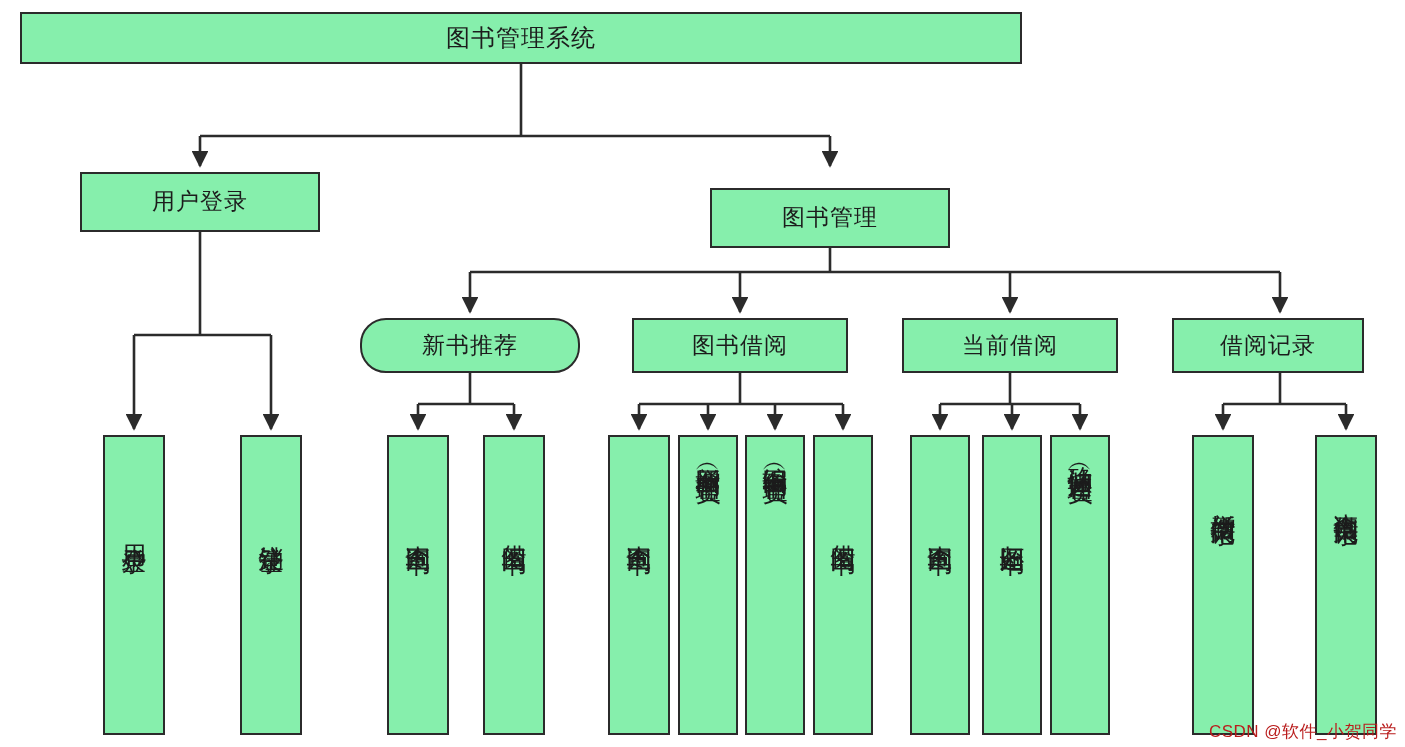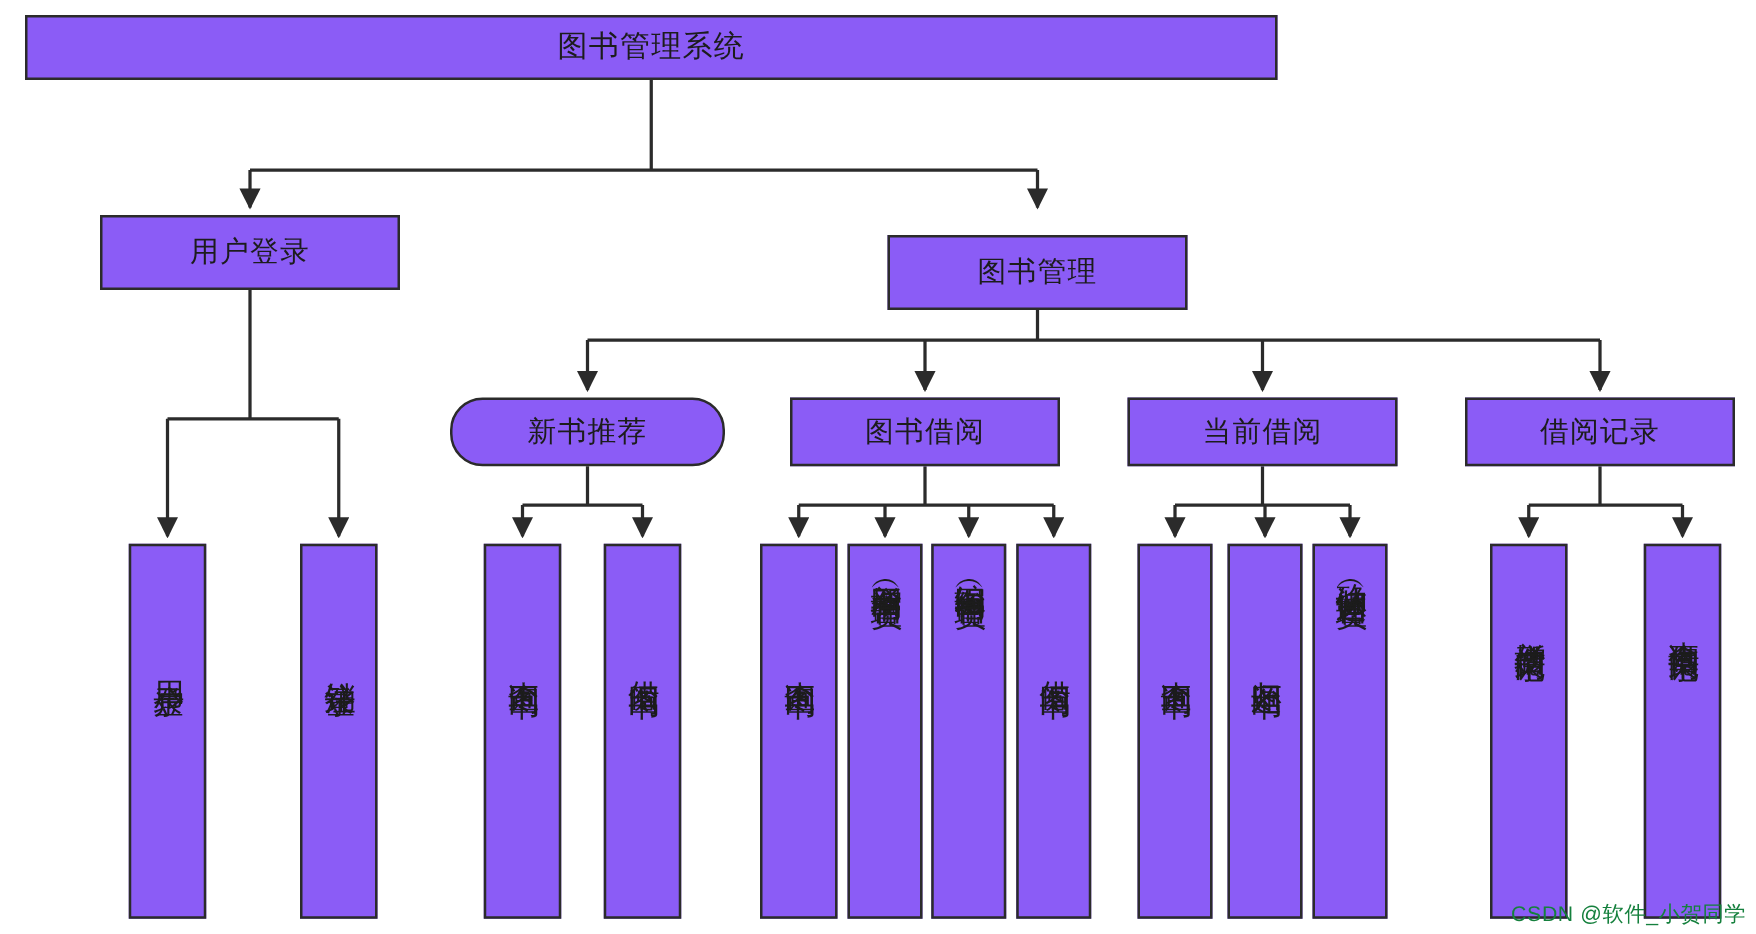--- a/index.html
+++ b/index.html
@@ -23,21 +23,21 @@
     left: 0;
     top: 0;
     width: 1405px;
     height: 747px;
     pointer-events: none;
   }
   .node {
     position: absolute;
     box-sizing: border-box;
     border: 2px solid #2b2b2b;
-    background: #8b5cf6;
+    background: #86efac;
     display: flex;
     align-items: center;
     justify-content: center;
     color: #1c1c1c;
   }
   .node.horiz {
     font-size: 23px;
     letter-spacing: 1px;
     line-height: 1.2;
   }
@@ -59,21 +59,21 @@
     color: #1c1c1c;
   }
   .vert.mid .vlabel { margin-top: 88px; }
   .vert.top .vlabel { margin-top: 10px; }
   .vert.near .vlabel { margin-top: 56px; }
   .watermark {
     position: absolute;
     right: 8px;
     bottom: 4px;
     font-size: 17px;
-    color: #15803d;
+    color: #b91c1c;
     letter-spacing: 0.5px;
     white-space: nowrap;
   }
 </style>
 </head>
 <body>
 
 <div id="canvas">
 
   <svg class="connectors" viewBox="0 0 1405 747" xmlns="http://www.w3.org/2000/svg">
@@ -139,21 +139,21 @@
 
   <div class="node horiz" style="left:360px; top:318px; width:220px; height:55px;border-radius:26px;">
     <span>新书推荐</span>
   </div>
   <div class="node horiz" style="left:632px; top:318px; width:216px; height:55px;">
     <span>图书借阅</span>
   </div>
   <div class="node horiz" style="left:902px; top:318px; width:216px; height:55px;">
     <span>当前借阅</span>
   </div>
-  <div class="node horiz" style="left:1172px; top:318px; width:216px; height:55px;">
+  <div class="node horiz" style="left:1172px; top:318px; width:192px; height:55px;">
     <span>借阅记录</span>
   </div>
 
   <div class="node vert mid" style="left:103px; top:435px; width:62px; height:300px;">
     <span class="vlabel">用户登录</span>
   </div>
   <div class="node vert mid" style="left:240px; top:435px; width:62px; height:300px;">
     <span class="vlabel">注销登录</span>
   </div>
 

